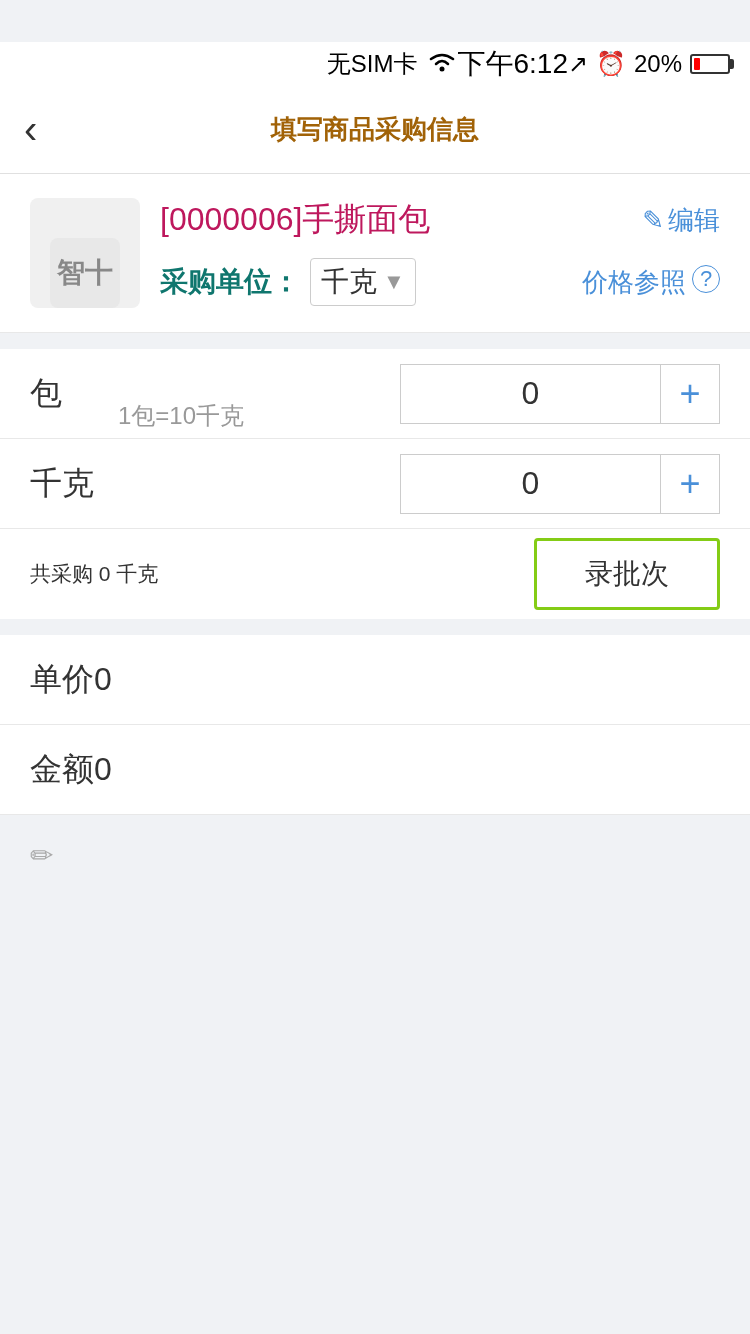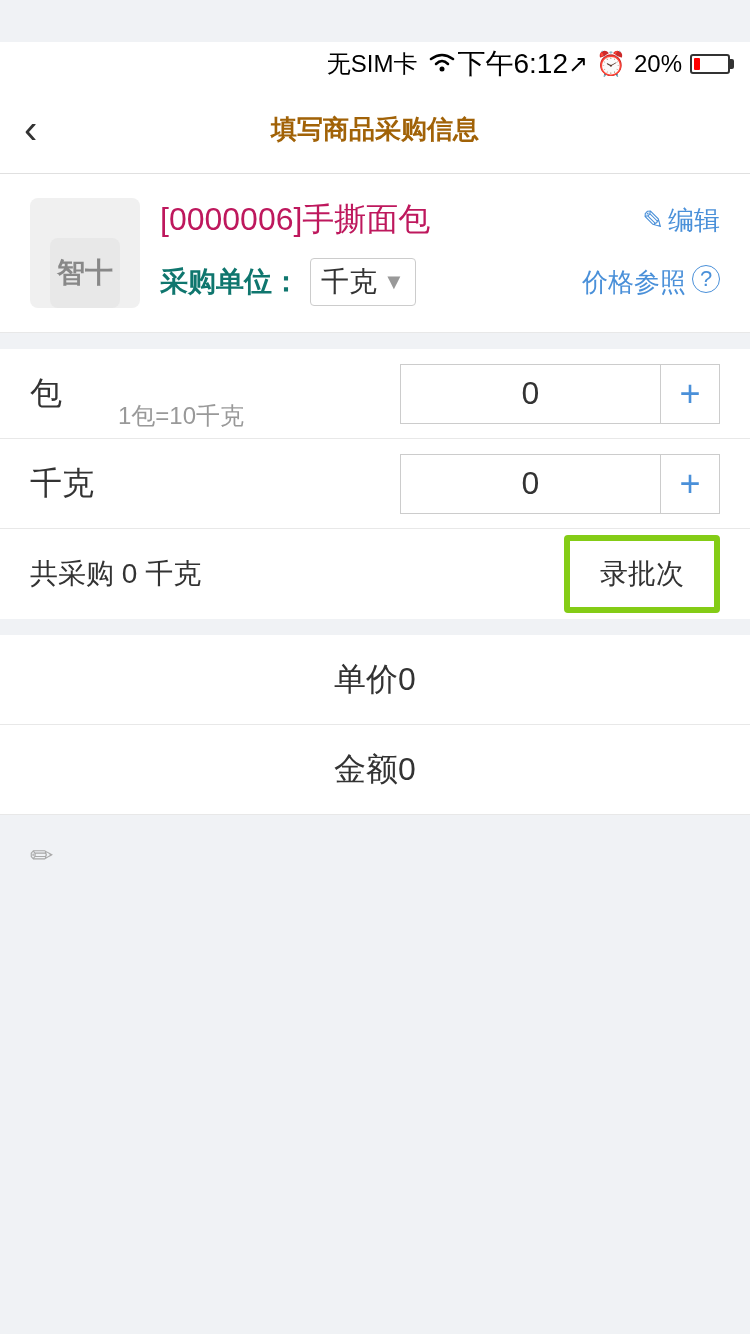--- a/index.html
+++ b/index.html
@@ -214,42 +214,42 @@
     
     .summary-row {
       display: flex;
       align-items: center;
       justify-content: space-between;
       padding: 0 30px;
       height: 90px;
       background: #fff;
     }
     .summary-text {
+      font-size: 21px;
+      color: #333;
+    }
+    .record-btn {
+      border: 3px solid #84cc16;
+      background: #fff;
+      padding: 14px 48px;
       font-size: 28px;
       color: #333;
-    }
-    .record-btn {
-      border: 6px solid #84cc16;
-      background: #fff;
-      padding: 14px 30px;
-      font-size: 28px;
-      color: #333;
       border-radius: 4px;
       cursor: pointer;
     }
 
     
     .info-section {
       background: #fff;
       margin-top: 0;
     }
     .info-row {
       display: flex;
       align-items: center;
-      justify-content: center;
+      justify-content: flex-start;
       padding: 18px 30px;
       height: 90px;
       border-bottom: 1px solid #e8e8e8;
     }
     .info-label {
       font-size: 32px;
       color: #333;
     }
     .info-value {
       font-size: 32px;

